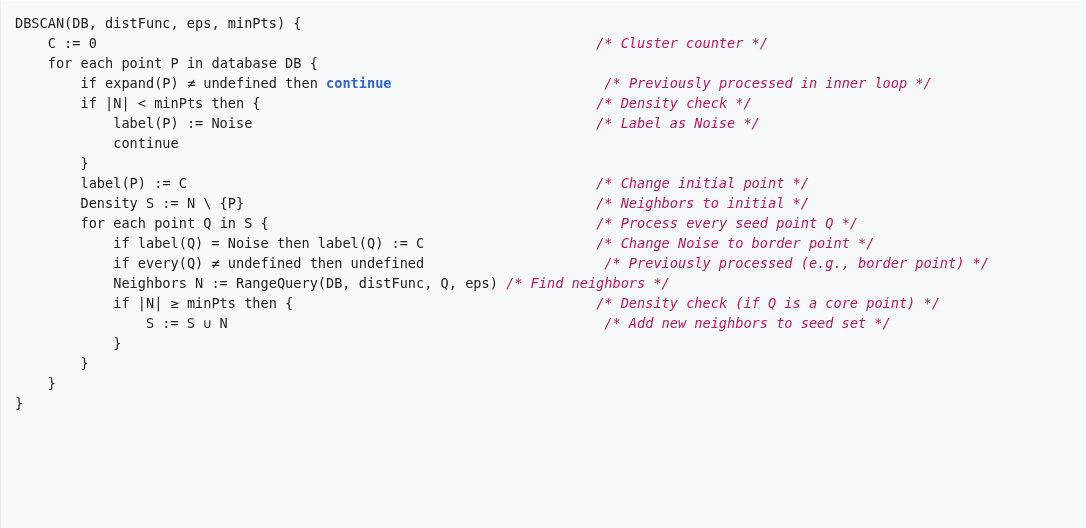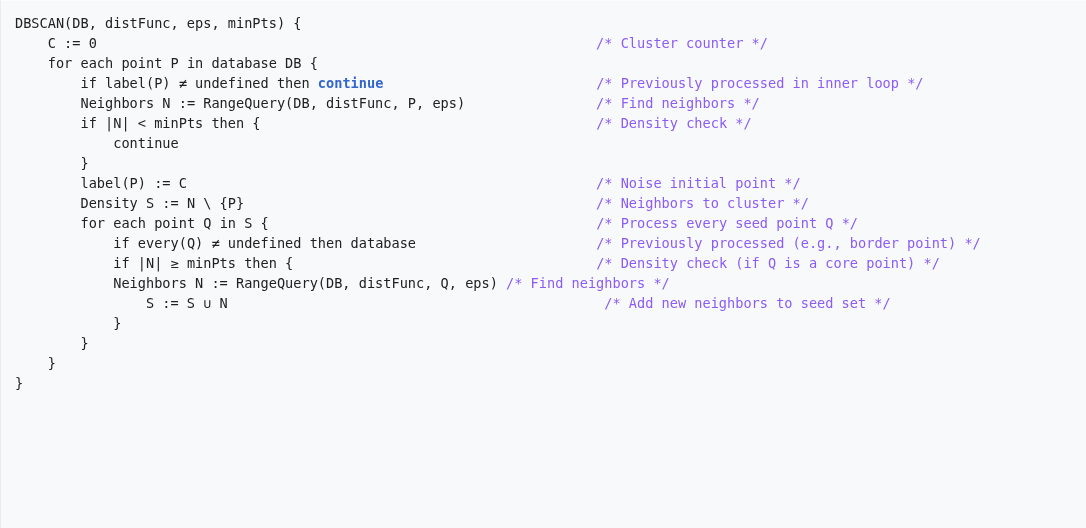--- a/index.html
+++ b/index.html
@@ -38,42 +38,44 @@
     white-space: pre;
   }
   .kw {
     font-weight: normal;
   }
   .lnk {
     color: #3366cc;
     font-weight: bold;
   }
   .cmt {
-    color: #8b5cf6;
+    font-style: italic;
+    color: #be185d;
     white-space: pre;
   }
 </style>
 </head>
 <body>
 
 <div id="pseudocode-block">
   <div class="code-lines">
       <div class="code-line"><span class="code-text"></span><span class="code-text">DBSCAN(DB, distFunc, eps, minPts) {</span></div>
       <div class="code-line"><span class="code-text">    </span><span class="code-text">C := 0</span><span class="code-text">                                                             </span><span class="cmt">/* Cluster counter */</span></div>
       <div class="code-line"><span class="code-text">    </span><span class="code-text kw">for each</span><span class="code-text"> point P </span><span class="code-text kw">in</span><span class="code-text"> database DB {</span></div>
-      <div class="code-line"><span class="code-text">        </span><span class="code-text kw">if</span><span class="code-text"> label(P) ≠ undefined </span><span class="code-text kw">then</span><span class="code-text"> </span><span class="code-text lnk">continue</span><span class="code-text">                          </span><span class="cmt">/* Previously processed in inner loop */</span></div>
-      <div class="code-line"><span class="code-text">        </span><span class="code-text">Neighbors N := RangeQuery(DB, distFunc, P, eps)</span><span class="code-text">                </span><span class="cmt">/* Find neighbors */</span></div>
+      <div class="code-line"><span class="code-text">        </span><span class="code-text kw">if</span><span class="code-text"> expand(P) ≠ undefined </span><span class="code-text kw">then</span><span class="code-text"> </span><span class="code-text lnk">continue</span><span class="code-text">                          </span><span class="cmt">/* Previously processed in inner loop */</span></div>
       <div class="code-line"><span class="code-text">        </span><span class="code-text kw">if</span><span class="code-text"> |N| &lt; minPts </span><span class="code-text kw">then</span><span class="code-text"> {</span><span class="code-text">                                         </span><span class="cmt">/* Density check */</span></div>
+      <div class="code-line"><span class="code-text">            </span><span class="code-text">label(P) := Noise</span><span class="code-text">                                          </span><span class="cmt">/* Label as Noise */</span></div>
       <div class="code-line"><span class="code-text">            </span><span class="code-text kw">continue</span></div>
       <div class="code-line"><span class="code-text">        </span><span class="code-text">}</span></div>
-      <div class="code-line"><span class="code-text">        </span><span class="code-text">label(P) := C</span><span class="code-text">                                                  </span><span class="cmt">/* Noise initial point */</span></div>
-      <div class="code-line"><span class="code-text">        </span><span class="code-text">Density S := N \ {P}</span><span class="code-text">                                           </span><span class="cmt">/* Neighbors to cluster */</span></div>
+      <div class="code-line"><span class="code-text">        </span><span class="code-text">label(P) := C</span><span class="code-text">                                                  </span><span class="cmt">/* Change initial point */</span></div>
+      <div class="code-line"><span class="code-text">        </span><span class="code-text">Density S := N \ {P}</span><span class="code-text">                                           </span><span class="cmt">/* Neighbors to initial */</span></div>
       <div class="code-line"><span class="code-text">        </span><span class="code-text kw">for each</span><span class="code-text"> point Q </span><span class="code-text kw">in</span><span class="code-text"> S {</span><span class="code-text">                                        </span><span class="cmt">/* Process every seed point Q */</span></div>
-      <div class="code-line"><span class="code-text">            </span><span class="code-text kw">if</span><span class="code-text"> every(Q) ≠ undefined </span><span class="code-text kw">then database</span><span class="code-text">                      </span><span class="cmt">/* Previously processed (e.g., border point) */</span></div>
+      <div class="code-line"><span class="code-text">            </span><span class="code-text kw">if</span><span class="code-text"> label(Q) = Noise </span><span class="code-text kw">then</span><span class="code-text"> label(Q) := C</span><span class="code-text">                     </span><span class="cmt">/* Change Noise to border point */</span></div>
+      <div class="code-line"><span class="code-text">            </span><span class="code-text kw">if</span><span class="code-text"> every(Q) ≠ undefined </span><span class="code-text kw">then undefined</span><span class="code-text">                      </span><span class="cmt">/* Previously processed (e.g., border point) */</span></div>
+      <div class="code-line"><span class="code-text">            </span><span class="code-text">Neighbors N := RangeQuery(DB, distFunc, Q, eps)</span><span class="code-text"> </span><span class="cmt">/* Find neighbors */</span></div>
       <div class="code-line"><span class="code-text">            </span><span class="code-text kw">if</span><span class="code-text"> |N| ≥ minPts </span><span class="code-text kw">then</span><span class="code-text"> {</span><span class="code-text">                                     </span><span class="cmt">/* Density check (if Q is a core point) */</span></div>
-      <div class="code-line"><span class="code-text">            </span><span class="code-text">Neighbors N := RangeQuery(DB, distFunc, Q, eps)</span><span class="code-text"> </span><span class="cmt">/* Find neighbors */</span></div>
       <div class="code-line"><span class="code-text">                </span><span class="code-text">S := S ∪ N</span><span class="code-text">                                              </span><span class="cmt">/* Add new neighbors to seed set */</span></div>
       <div class="code-line"><span class="code-text">            </span><span class="code-text">}</span></div>
       <div class="code-line"><span class="code-text">        </span><span class="code-text">}</span></div>
       <div class="code-line"><span class="code-text">    </span><span class="code-text">}</span></div>
       <div class="code-line"><span class="code-text"></span><span class="code-text">}</span></div>
     </div>
 </div>
 
 </body></html>

